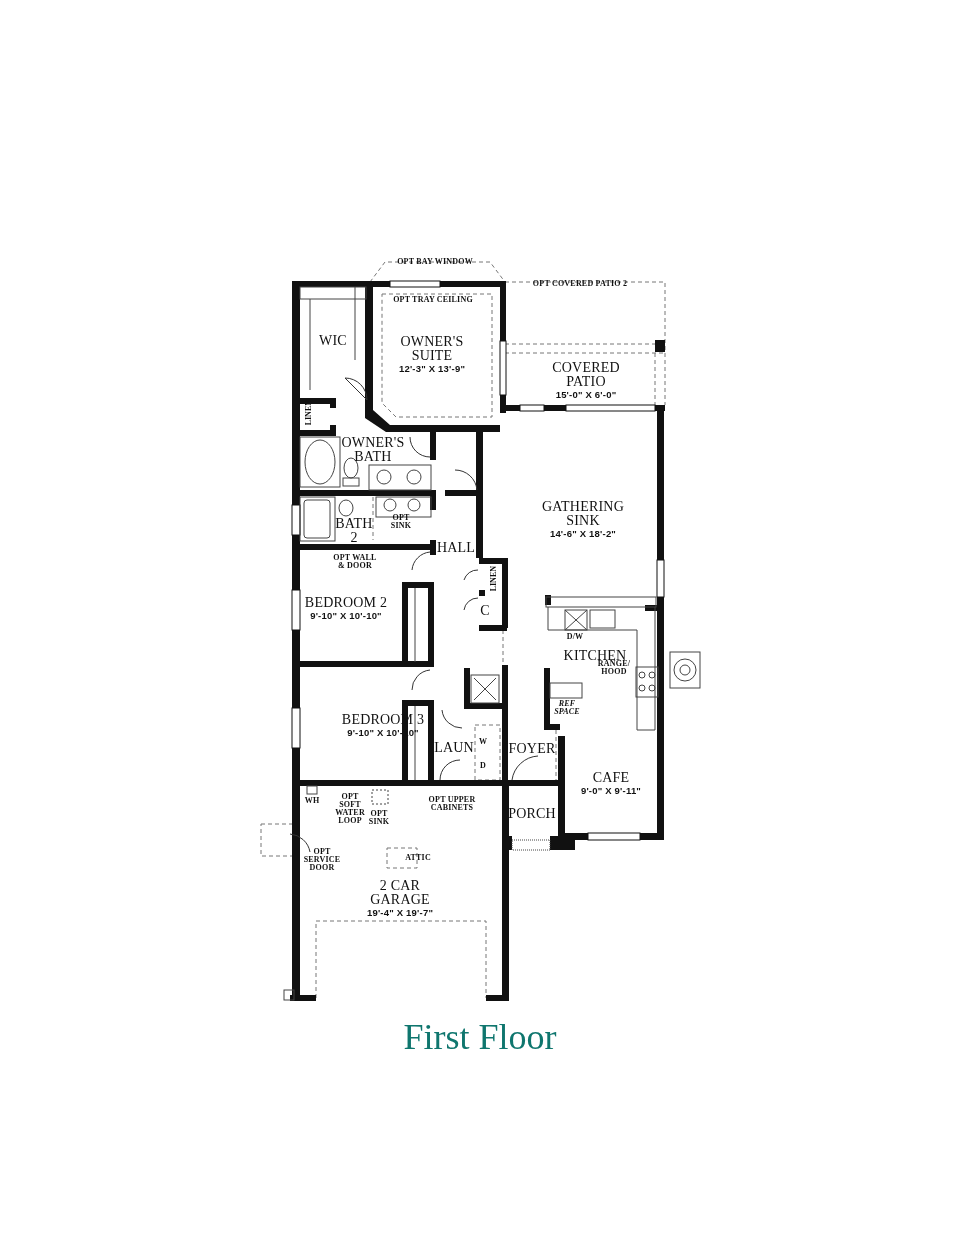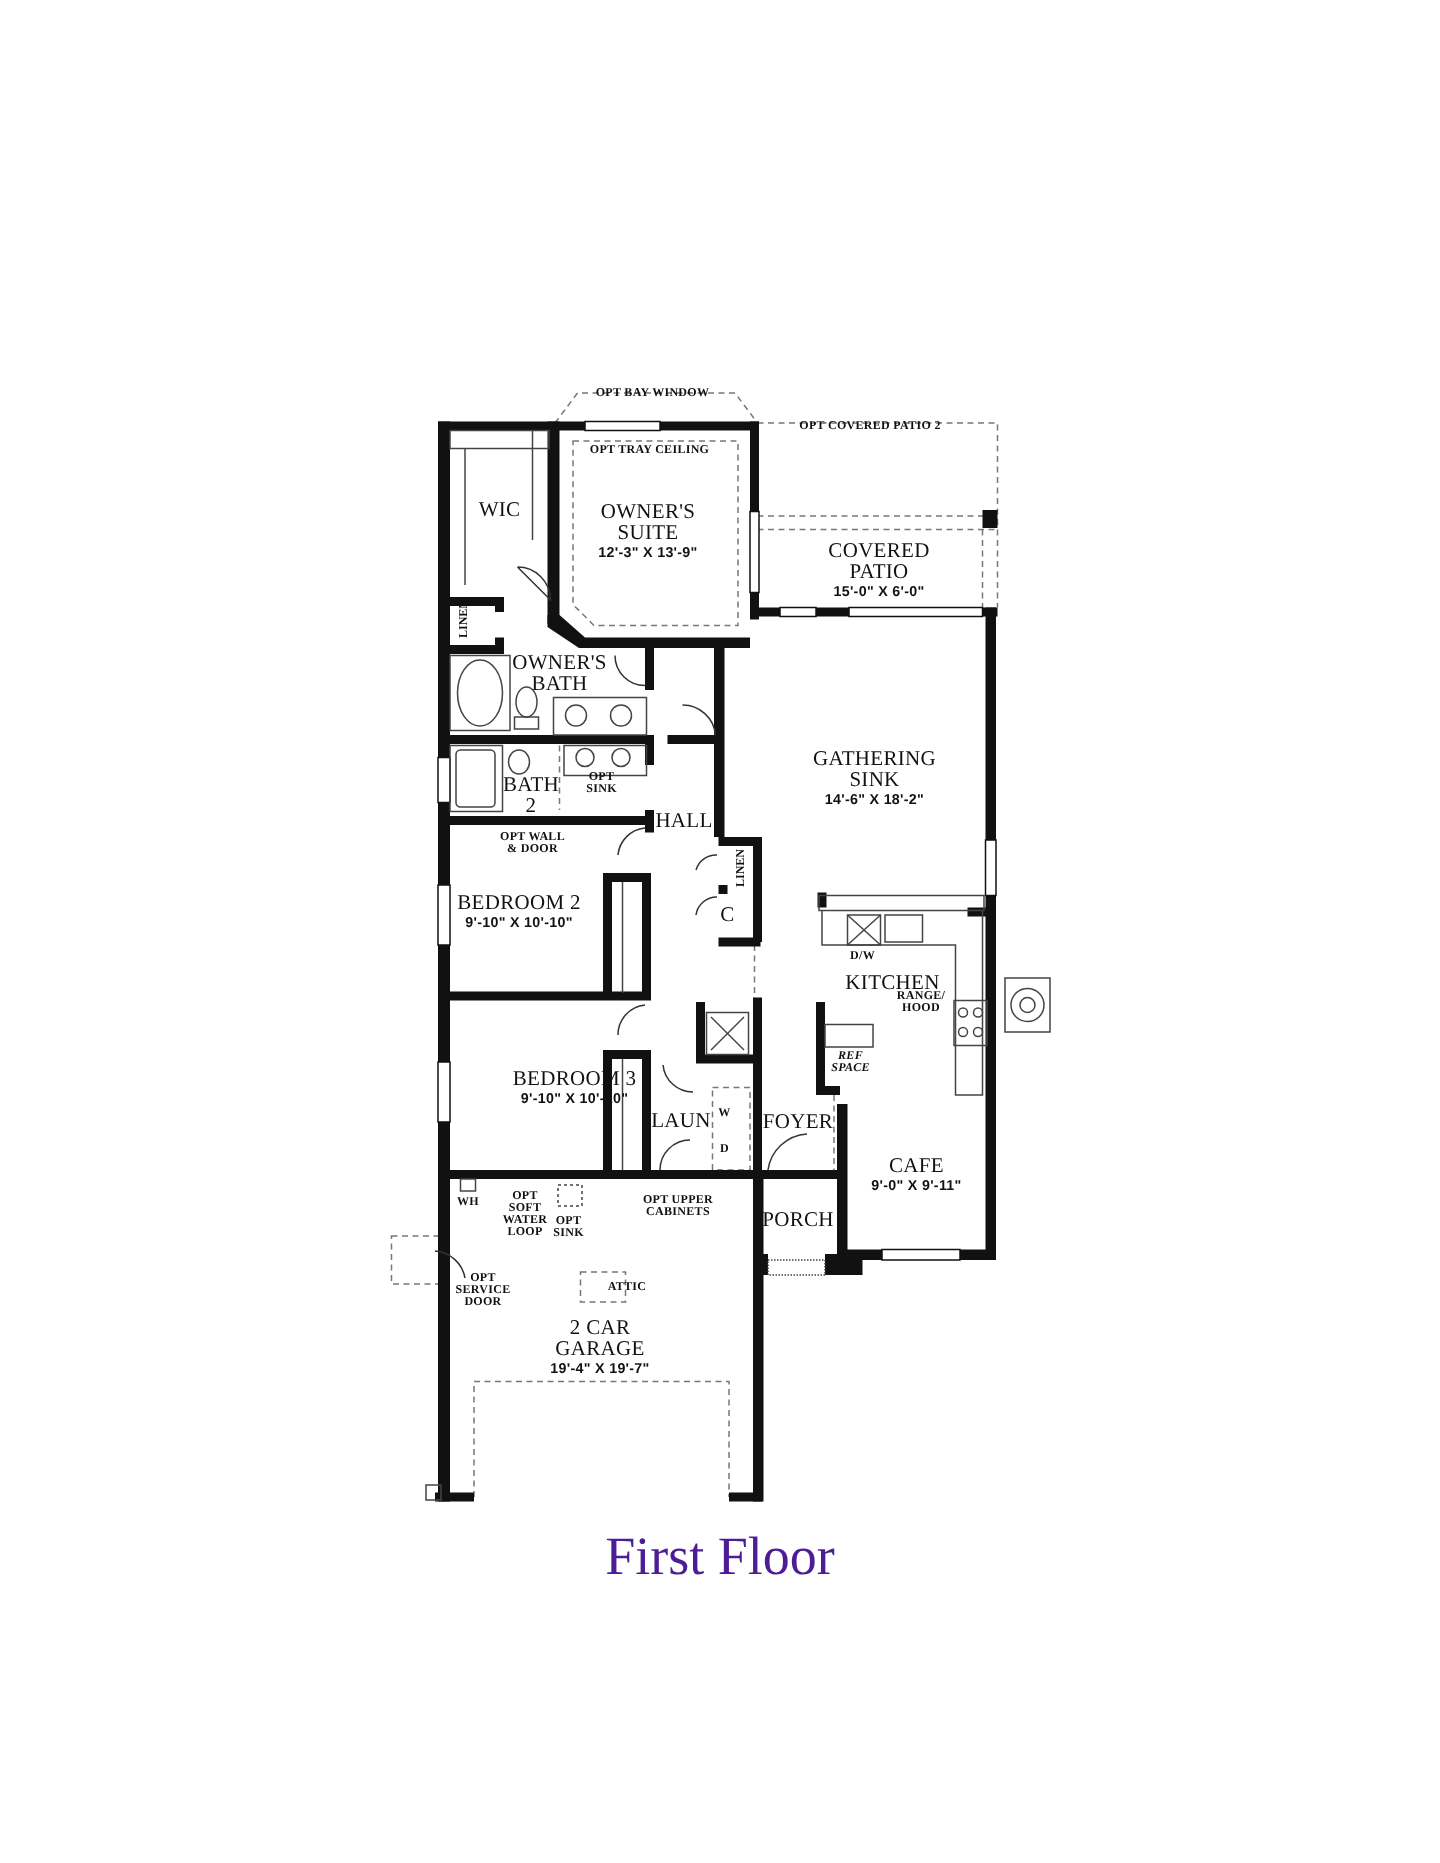--- a/index.html
+++ b/index.html
@@ -3,21 +3,21 @@
 <meta charset="utf-8">
 <style>
   html, body { margin:0; padding:0; background:#ffffff; }
   body { width:960px; height:1242px; position:relative; overflow:hidden; font-family:"Liberation Serif", serif; color:#111; }
   #plan { position:absolute; left:0; top:0; width:960px; height:1242px; }
   .lbl { position:absolute; text-align:center; font-family:"Liberation Serif", serif; color:#111; line-height:1.0; white-space:nowrap; transform:translateX(-50%); }
   .room { font-size:14px; letter-spacing:0.2px; }
   .dim { font-family:"Liberation Sans", sans-serif; font-size:9.5px; font-weight:bold; margin-top:1px; }
   .small { font-size:8px; font-weight:bold; letter-spacing:0.2px; }
   .vert { writing-mode:vertical-rl; transform:translateX(-50%) rotate(180deg); font-size:8px; font-weight:bold; }
-  .title { position:absolute; left:480px; top:1016px; transform:translateX(-50%); font-family:"Liberation Serif", serif; font-size:36px; color:#4c1d95; white-space:nowrap; }
+  .title { position:absolute; left:480px; top:1016px; transform:translateX(-50%); font-family:"Liberation Serif", serif; font-size:36px; color:#0f766e; white-space:nowrap; }
 </style>
 </head>
 <body>
 
 <svg id="plan" width="960" height="1242" viewBox="0 0 960 1242" xmlns="http://www.w3.org/2000/svg">
   <g fill="none" stroke="#777" stroke-width="1" stroke-dasharray="4,3">
 
     <polyline points="370,282 385,262 490,262 505,282"></polyline>
 
     <polyline points="505,282 665,282 665,405"></polyline>

